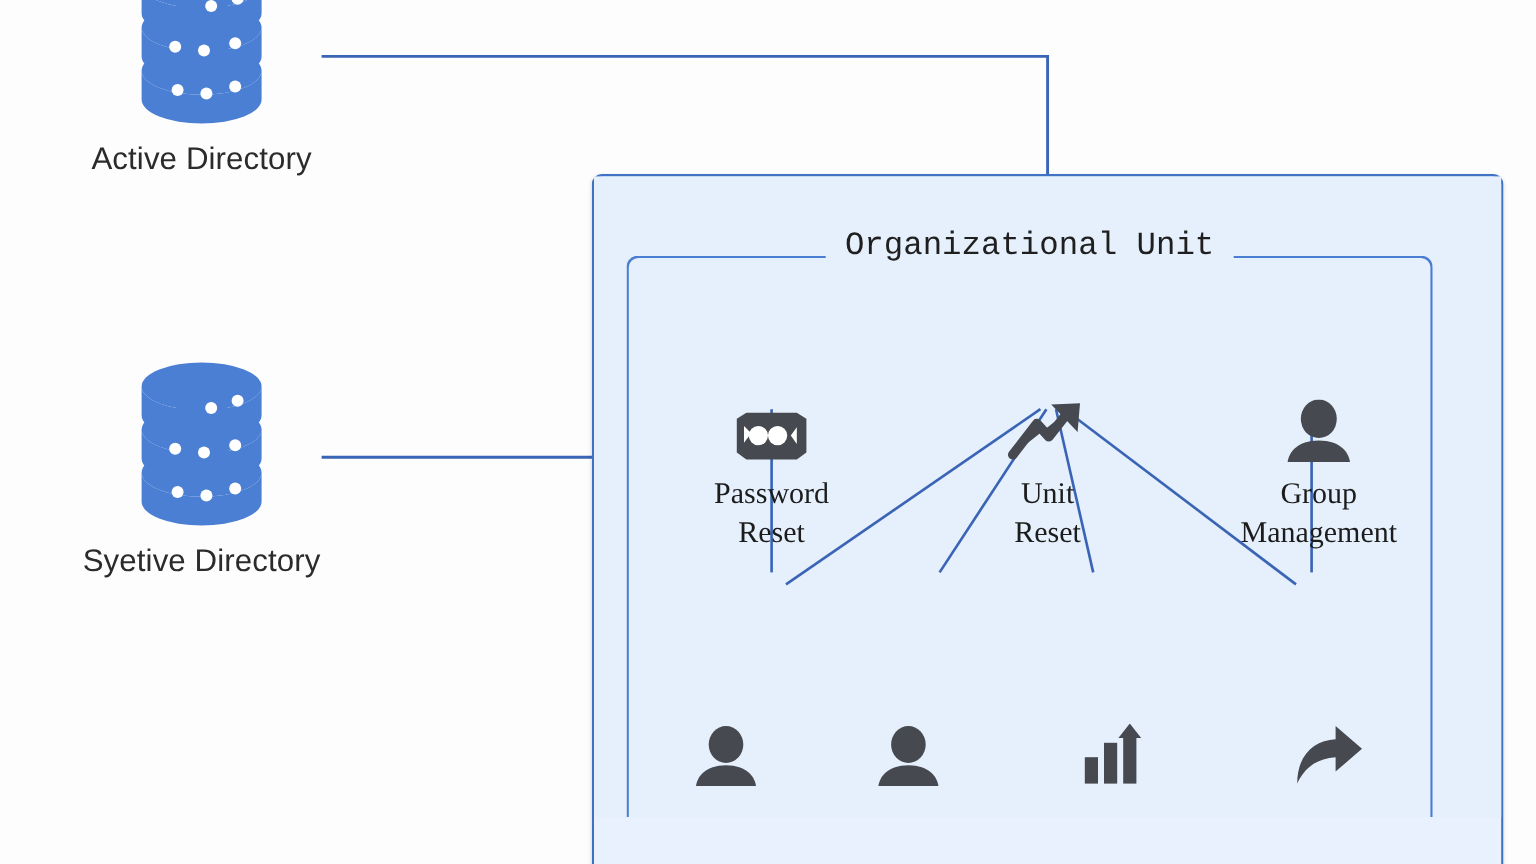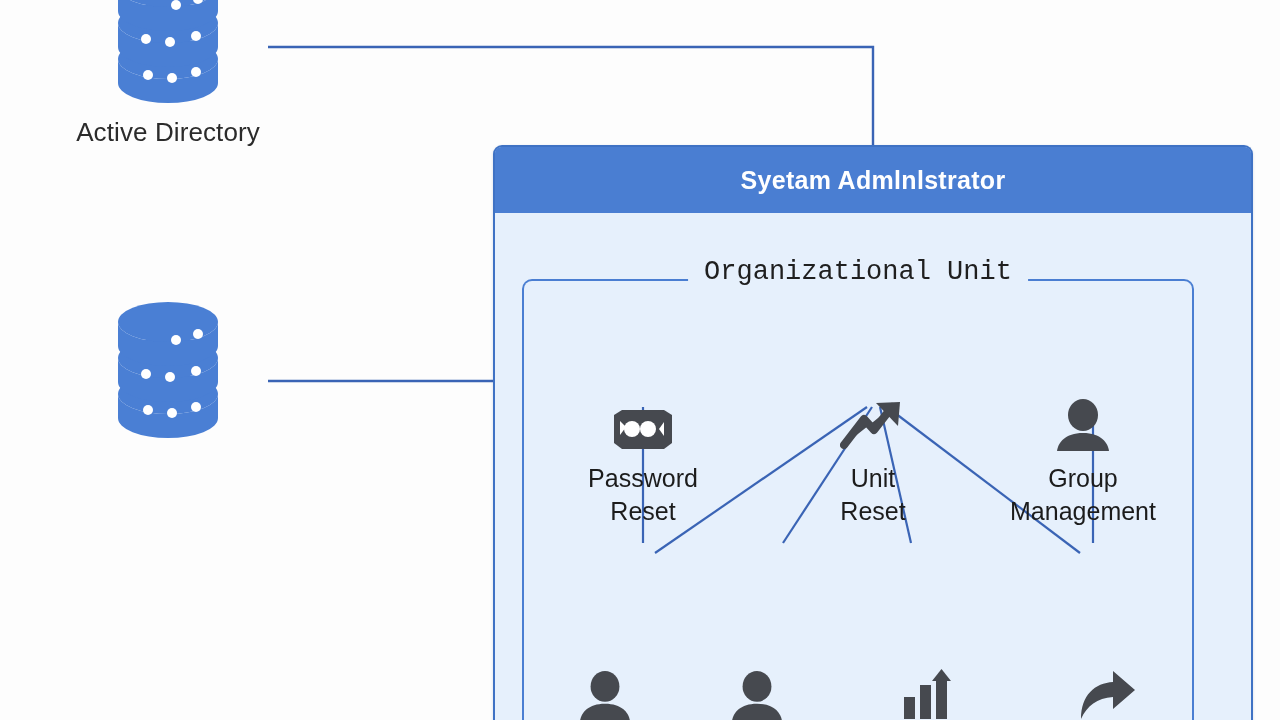--- a/index.html
+++ b/index.html
@@ -127,21 +127,21 @@
     display: flex;
     align-items: flex-end;
     justify-content: center;
   }
   .node .node-label {
     display: block;
     margin-top: 11px;
     font-size: 25px;
     line-height: 1.3;
     color: #1c1c1c;
-    font-family: Liberation Sans, sans-serif;
+    font-family: Liberation Serif, serif;
   }
 
   .icon-dark { fill: #46494f; }
 </style>
 </head>
 <body>
 
 <div id="stage">
 
   <svg class="svg-layer" viewBox="0 0 1280 720" preserveAspectRatio="none">
@@ -192,27 +192,25 @@
         <circle cx="64" cy="50" r="5"></circle>
           <circle cx="86" cy="44" r="5"></circle>
         <circle cx="34" cy="84" r="5"></circle>
           <circle cx="58" cy="87" r="5"></circle>
           <circle cx="84" cy="81" r="5"></circle>
         <circle cx="36" cy="120" r="5"></circle>
           <circle cx="60" cy="123" r="5"></circle>
           <circle cx="84" cy="117" r="5"></circle>
       </g>
     </svg>
+    <span class="db-label">Syetive Directory</span>
   </div>
 
   <div id="admin-panel">
 
-    <div id="panel-header">
-      <span class="title">Syetam Admlnlstrator</span>
-    </div>
 
     <div id="panel-body">
 
       <svg class="svg-layer" style="width:760px;height:534px;" viewBox="0 0 760 534" preserveAspectRatio="none">
 
         <line x1="148" y1="194" x2="148" y2="330" stroke="#3a64b5" stroke-width="2.2"></line>
 
         <line x1="372" y1="194" x2="160" y2="340" stroke="#3a64b5" stroke-width="2.2"></line>
 
         <line x1="377" y1="194" x2="288" y2="330" stroke="#3a64b5" stroke-width="2.2"></line>
@@ -251,21 +249,21 @@
             <path d="M4 46 L24 20 L34 31 L52 8" class="icon-dark" fill="none" stroke="#46494f" stroke-width="8" stroke-linecap="round" stroke-linejoin="round"></path>
             <path d="M36 4 L60 3 L58 27 Z" class="icon-dark"></path>
           </svg>
         </div>
         <span class="node-label">
           <span>Unit</span><br>
           <span>Reset</span>
         </span>
       </div>
 
-      <div class="node" style="left: 588px; top: 182px;">
+      <div class="node" style="left: 604px; top: 182px;">
         <div class="icon-wrap">
           <svg width="56" height="52" viewBox="0 0 56 52">
             <ellipse cx="28" cy="16" rx="15" ry="16" class="icon-dark"></ellipse>
             <path d="M28 34 C10 34 3 44 2 52 L54 52 C53 44 46 34 28 34 Z" class="icon-dark"></path>
           </svg>
         </div>
         <span class="node-label">
           <span>Group</span><br>
           <span>Management</span>
         </span>

